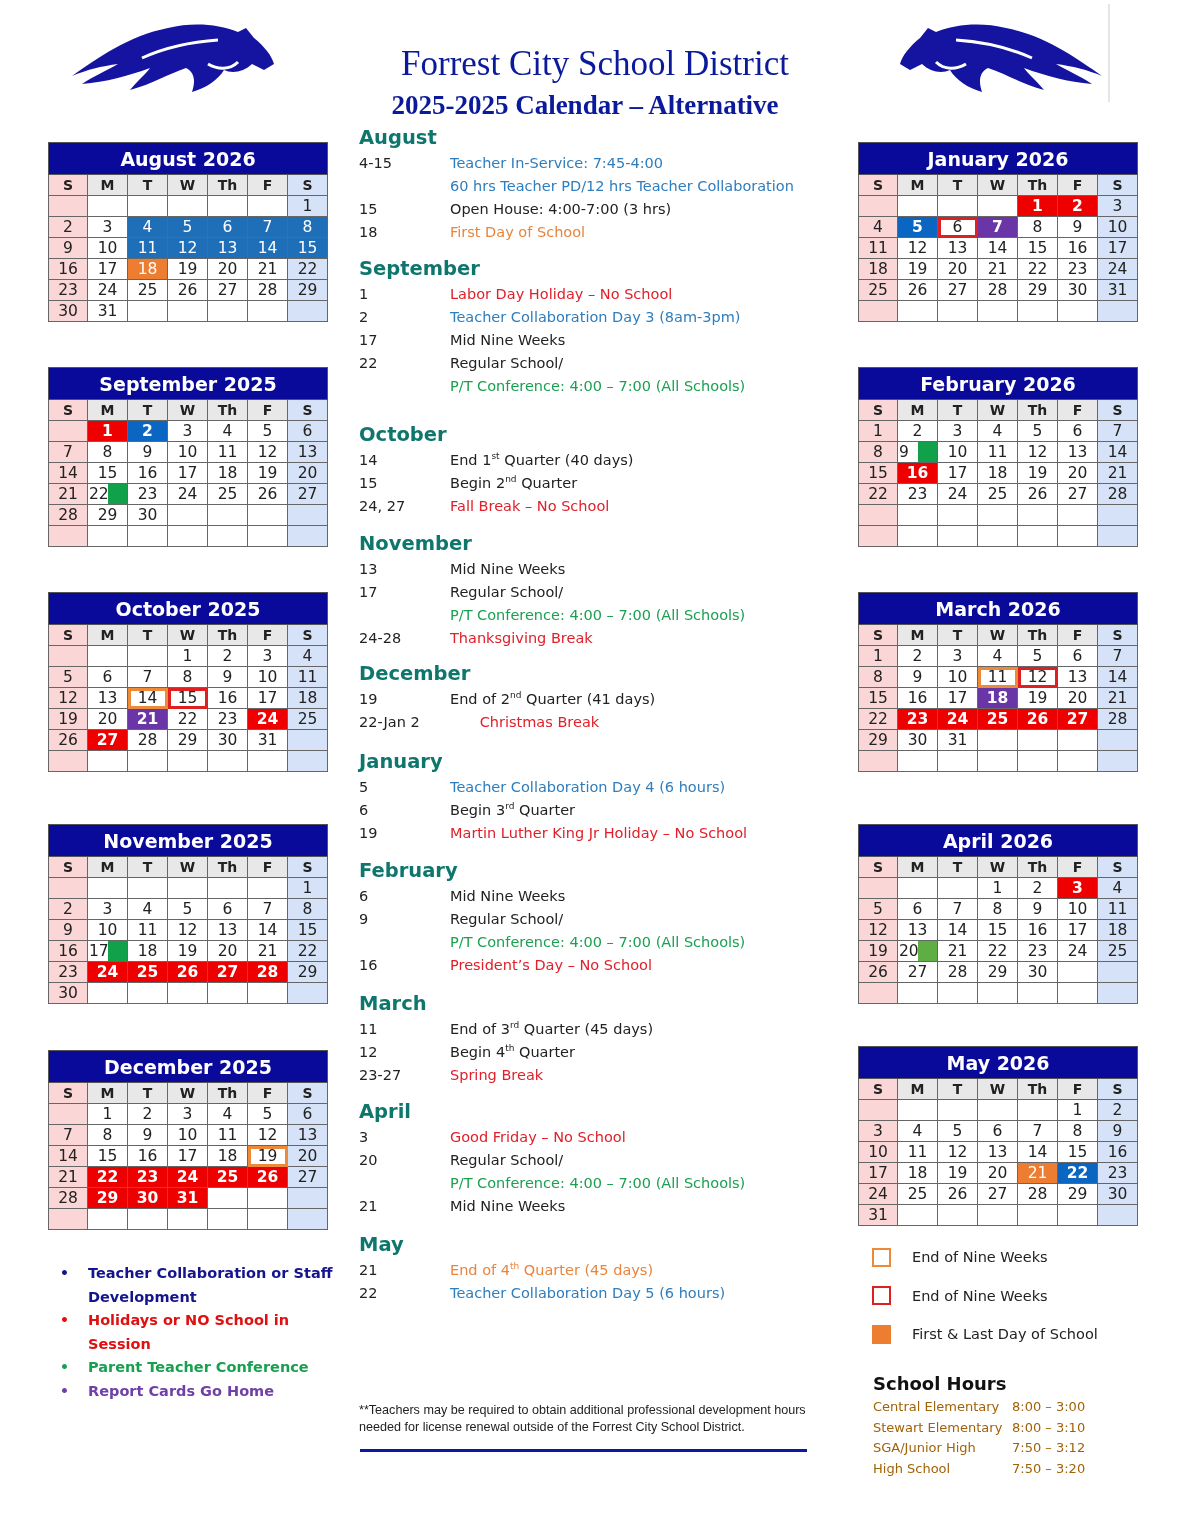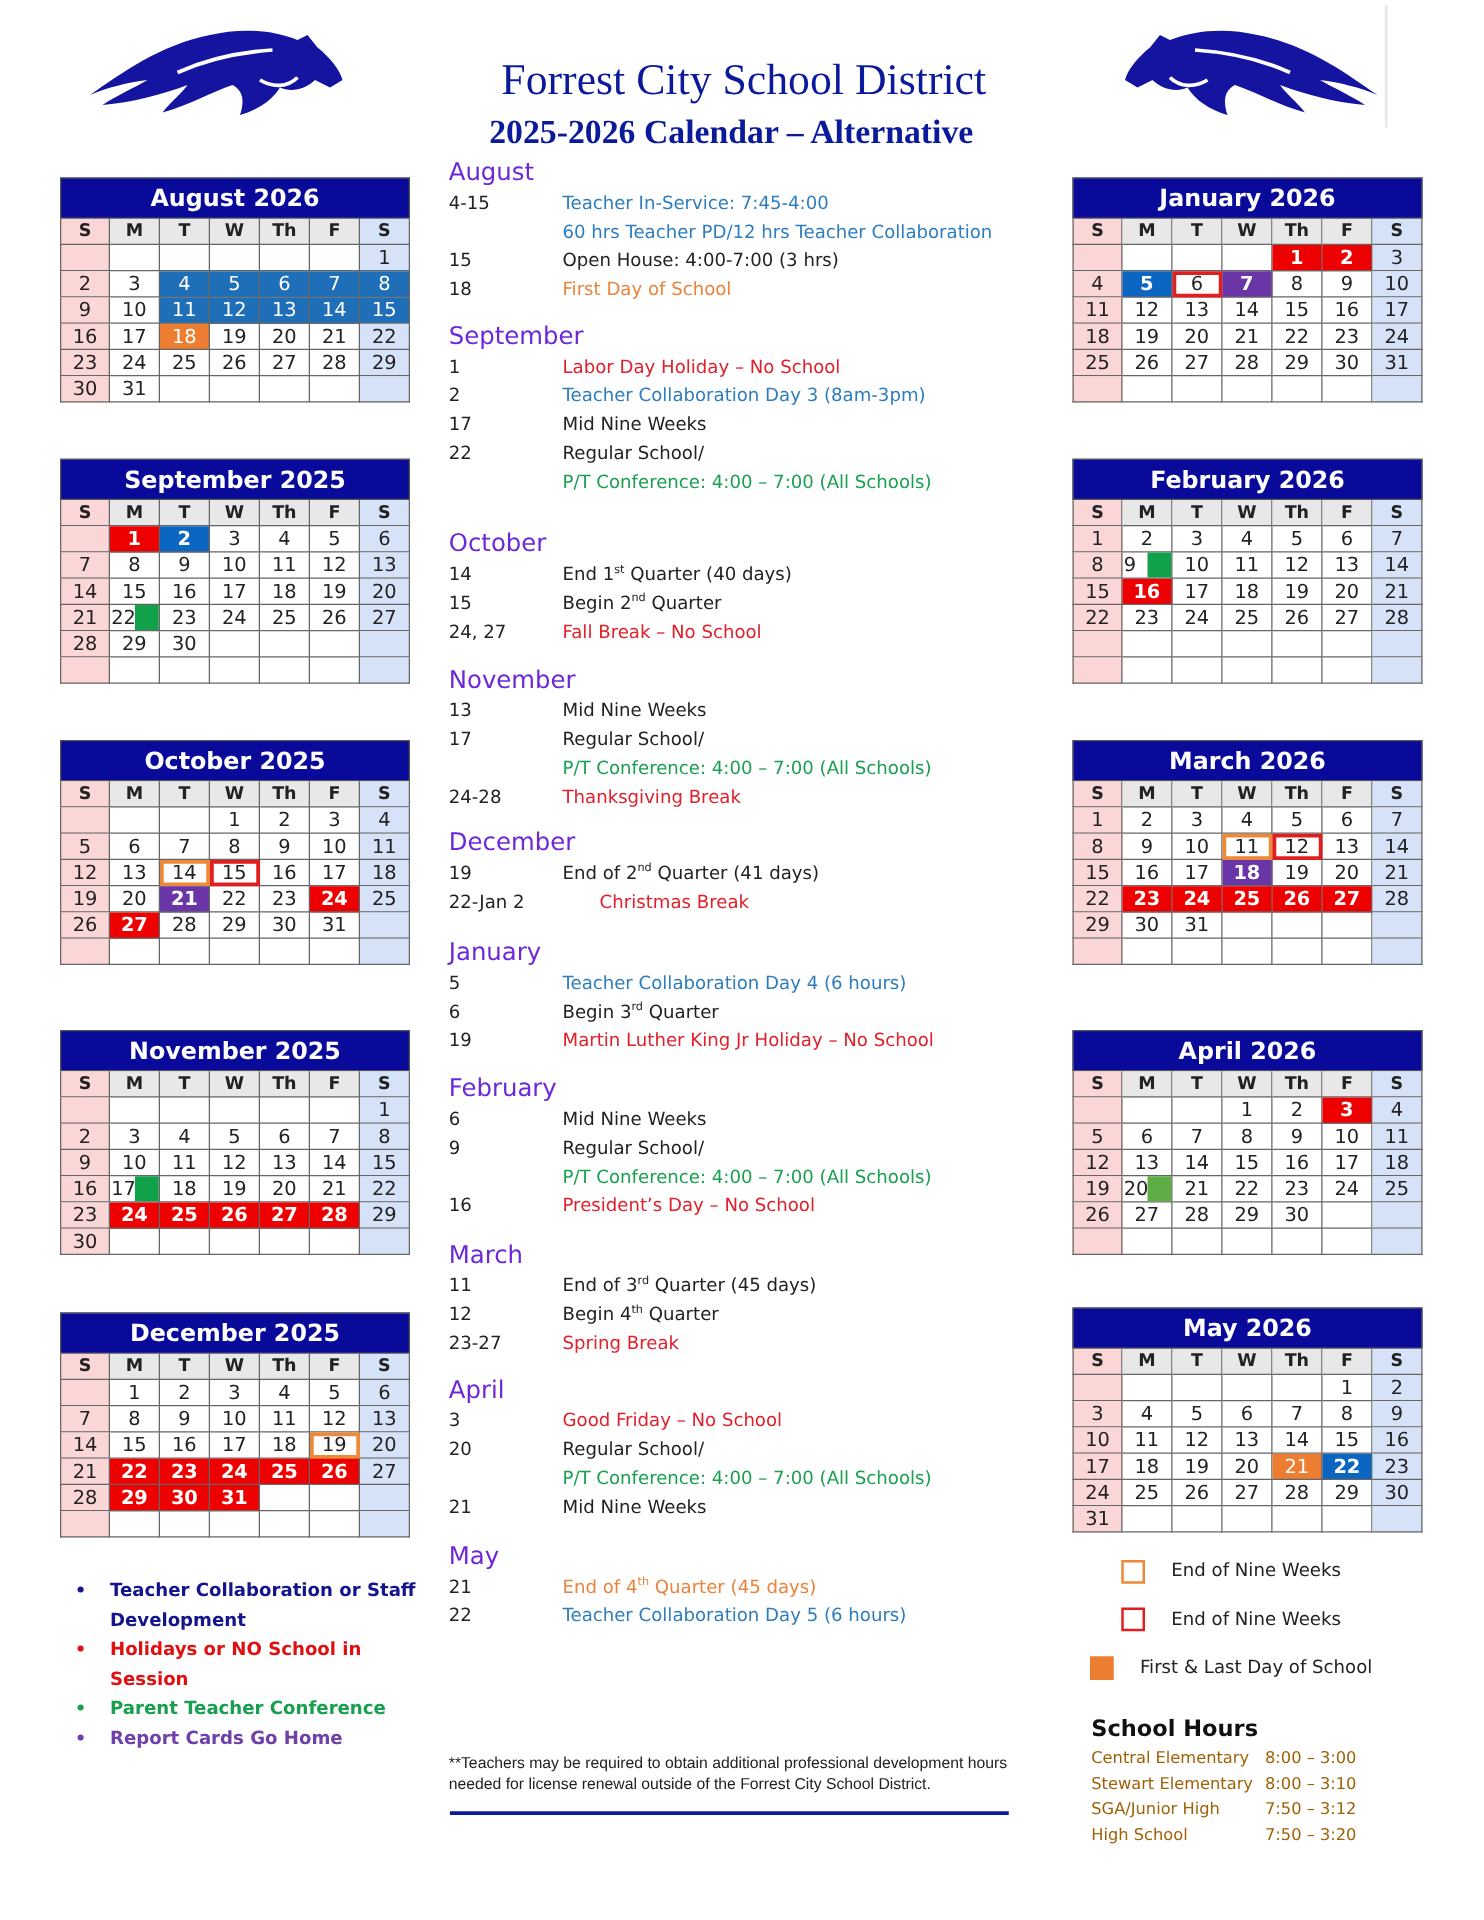--- a/index.html
+++ b/index.html
@@ -26,41 +26,41 @@
   .c.rc{background:#6a35a6;color:#fff;font-weight:bold;}
   .c.first{background:#ed7d31;color:#fff;}
   .c.ob{outline:3px solid #ed8a3a;outline-offset:-3px;}
   .c.rb{outline:3px solid #e02020;outline-offset:-3px;}
   .c.pt{text-align:left;padding-left:1px;}
   .c.pt .gbox{position:absolute;right:0;top:0;width:19px;height:20px;background:#12a14b;}
   .c.pt .gbox.lg{background:#5fae45;}
 
   
   .events{position:absolute;left:359px;top:124px;width:470px;}
-  .mon-h{font-weight:normal;font-size:19.5px;color:#6d28d9;height:28px;line-height:28px;}
+  .mon-h{font-weight:bold;font-size:19.5px;color:#0f766e;height:28px;line-height:28px;}
   .ev{display:flex;font-size:14.5px;height:23px;line-height:23px;gap:39px;}
   .ev .d{width:52px;flex:none;color:#222;}
   .ev .t{white-space:nowrap;}
   .ev .d.wide{width:auto;margin-right:21px;}
   .blk{color:#222;}
   .blu{color:#2e7dbd;}
   .red{color:#e0202a;}
   .grn{color:#1aa050;}
   .org{color:#e8843c;}
   sup{font-size:9px;line-height:0;}
 
   .note{position:absolute;left:359px;top:1402px;width:470px;font-family:"Liberation Sans",sans-serif;font-size:12.6px;line-height:17px;color:#222;}
   .hr{position:absolute;left:360px;top:1449px;width:447px;height:3px;background:#0a1aa0;}
 
   .legend{position:absolute;left:60px;top:1262px;width:290px;}
   .lg-item{display:flex;font-weight:bold;font-size:14.5px;line-height:23.5px;}
   .lg-item .b{width:28px;flex:none;font-size:14px;}
 
   .boxleg{position:absolute;left:872px;top:1238px;}
-  .bl{display:flex;align-items:center;height:38.5px;font-size:14.5px;color:#222;justify-content:center;}
+  .bl{display:flex;align-items:center;height:38.5px;font-size:14.5px;color:#222;}
   .bl .sq{width:19px;height:19px;box-sizing:border-box;margin-right:21px;}
 
   .hours{position:absolute;left:873px;top:1371px;width:260px;}
   .hours .h{font-weight:bold;font-size:18px;color:#111;height:26px;line-height:26px;}
   .hours .r{display:flex;font-size:13px;height:20.5px;line-height:20.5px;color:#a16207;}
   .hours .r .n{width:139px;flex:none;}
 </style>
 </head>
 <body>
 
@@ -72,21 +72,21 @@
 <svg class="logo" style="left:896px;top:18px" width="210" height="76" viewBox="0 0 210 76">
   <g transform="translate(210,0) scale(-1,1)">
   <path d="M4,58 C30,40 60,18 100,10 C125,4 150,6 170,14 L178,10 L186,20 C196,28 204,38 206,46 L196,52 L184,46 C176,54 164,56 156,52 C150,62 138,70 124,74 C128,62 126,54 118,50 C100,56 84,66 62,72 C70,62 78,56 82,50 C60,58 38,64 14,66 C26,58 40,52 50,46 C34,48 18,52 4,58 Z" fill="#1414a0"></path>
   <path d="M74,40 C96,30 120,24 150,22" stroke="#fff" stroke-width="3" fill="none"></path>
   <path d="M140,46 C150,52 162,52 170,44" stroke="#fff" stroke-width="3" fill="none"></path>
   </g>
 </svg>
 <div class="vline"></div>
 
 <div class="title1">Forrest City School District</div>
-<div class="title2">2025-2026 Calendar – Alternative</div>
+<div class="title2">2025-2025 Calendar – Alternative</div>
 
 <div class="cal" style="left:48px;top:122px">
     <div class="head">August 2026</div>
     <div class="grid">
       <div class="c dow sun">S</div>
       <div class="c dow">M</div>
       <div class="c dow">T</div>
       <div class="c dow">W</div>
       <div class="c dow">Th</div>
       <div class="c dow">F</div>

